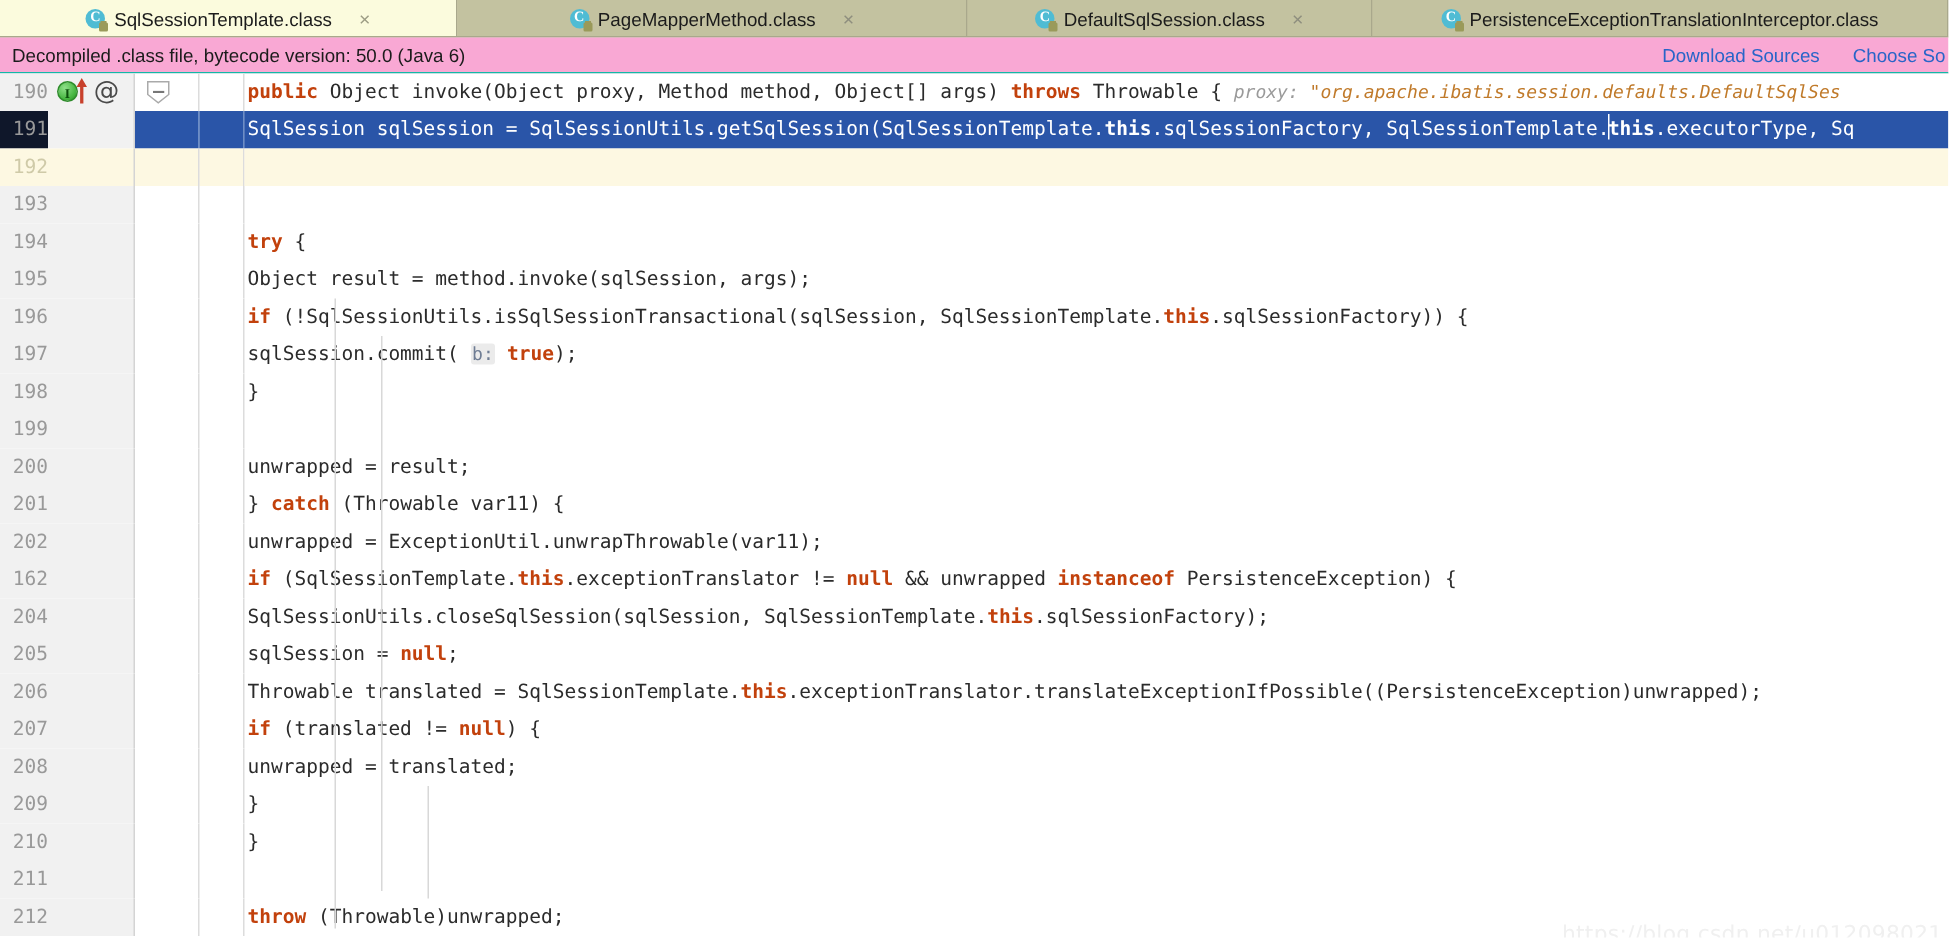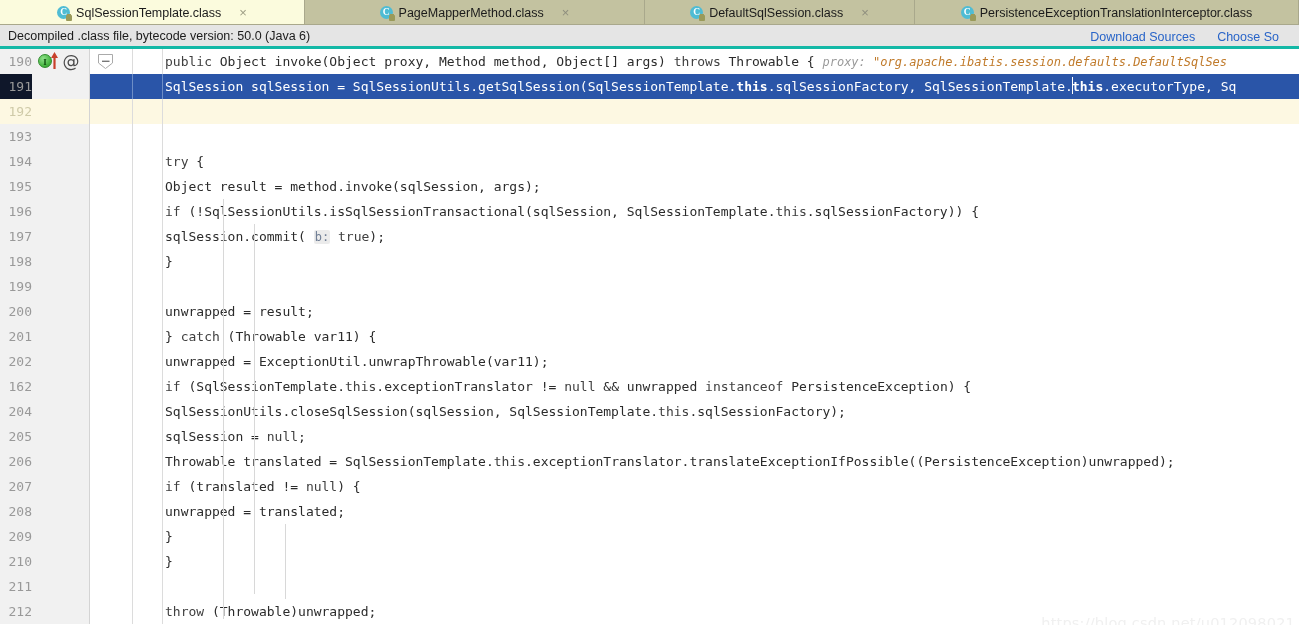--- a/index.html
+++ b/index.html
@@ -66,38 +66,38 @@
     position: absolute; right: -1px; bottom: -1px;
     width: 6px; height: 6px;
     background: #9a9a5a;
     border-radius: 1px;
     box-shadow: 0 -2px 0 -1px #9a9a5a;
   }
 
   
   #notif {
     height: 24px;
-    background: #e5e5e5;
-    border-bottom: 3px solid #14b8a6;
+    background: #f9a8d4;
+    border-bottom: 1px solid #14b8a6;
     display: flex;
     align-items: center;
     padding: 0 8px;
     font-size: 12.5px;
     color: #1b1b1b;
     position: relative;
     overflow: hidden;
   }
   #notif .links {
     position: absolute;
     right: 0; top: 0;
     height: 24px;
     display: flex;
     align-items: center;
     gap: 22px;
-    padding-right: 20px;
+    padding-right: 2px;
   }
   #notif .links a {
     color: #2864c8;
     font-size: 12.5px;
     text-decoration: none;
     white-space: nowrap;
   }
 
   
   #editor {
@@ -164,21 +164,21 @@
 
   .row.selected .g-num { background: #0f172a; }
   .row.selected .g-icons { background: #f1f1f1; }
   .row.selected .g-fold { background: #2a55a8; border-right-color: #6d8ec6; }
   .row.selected .g-anno { background: #2a55a8; border-right-color: #6d8ec6; }
   .row.selected .code { background: #2a55a8; color: #ffffff; }
   .row.selected .code .kw,
   .row.selected .code .lit { color: #ffffff; font-weight: bold; }
 
   
-  .kw  { color: #404040; font-weight: normal; }
+  .kw  { color: #c2410c; font-weight: bold; }
   .hint-param {
     color: #6f7d94;
     background: #ebebeb;
     border-radius: 2px;
     padding: 0 1px;
     font-size: 12px;
   }
   .inlay-label { color: #9a9a9a; font-style: italic; font-size: 12px; }
   .inlay-value { color: #c07a2a; font-style: italic; font-size: 12px; }
 

